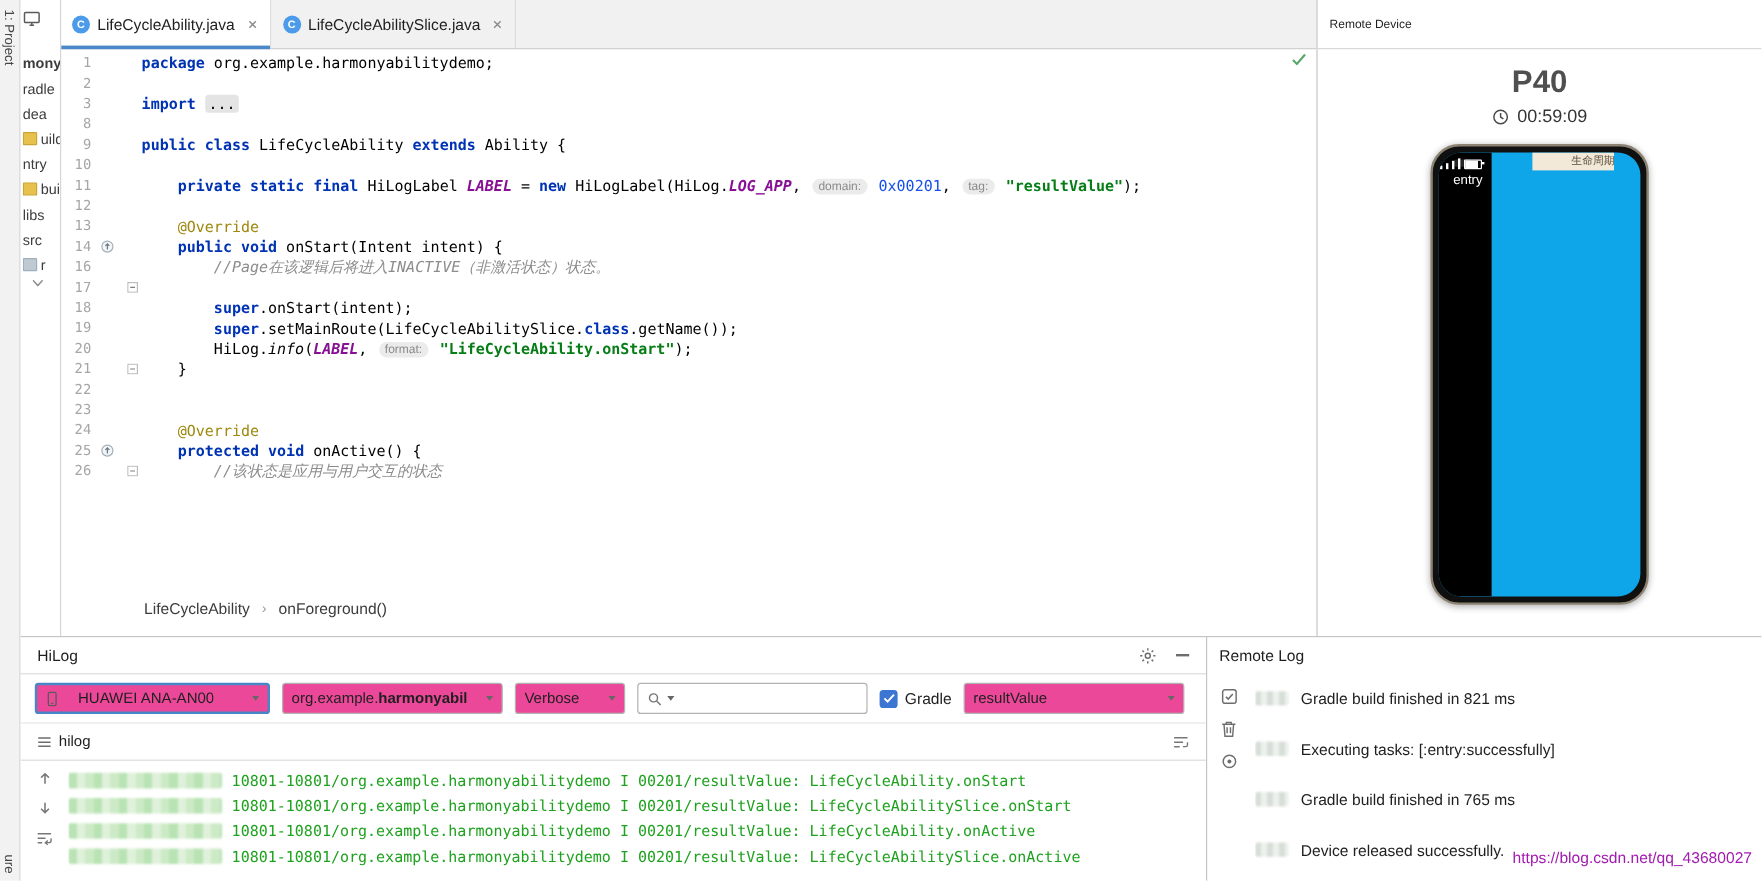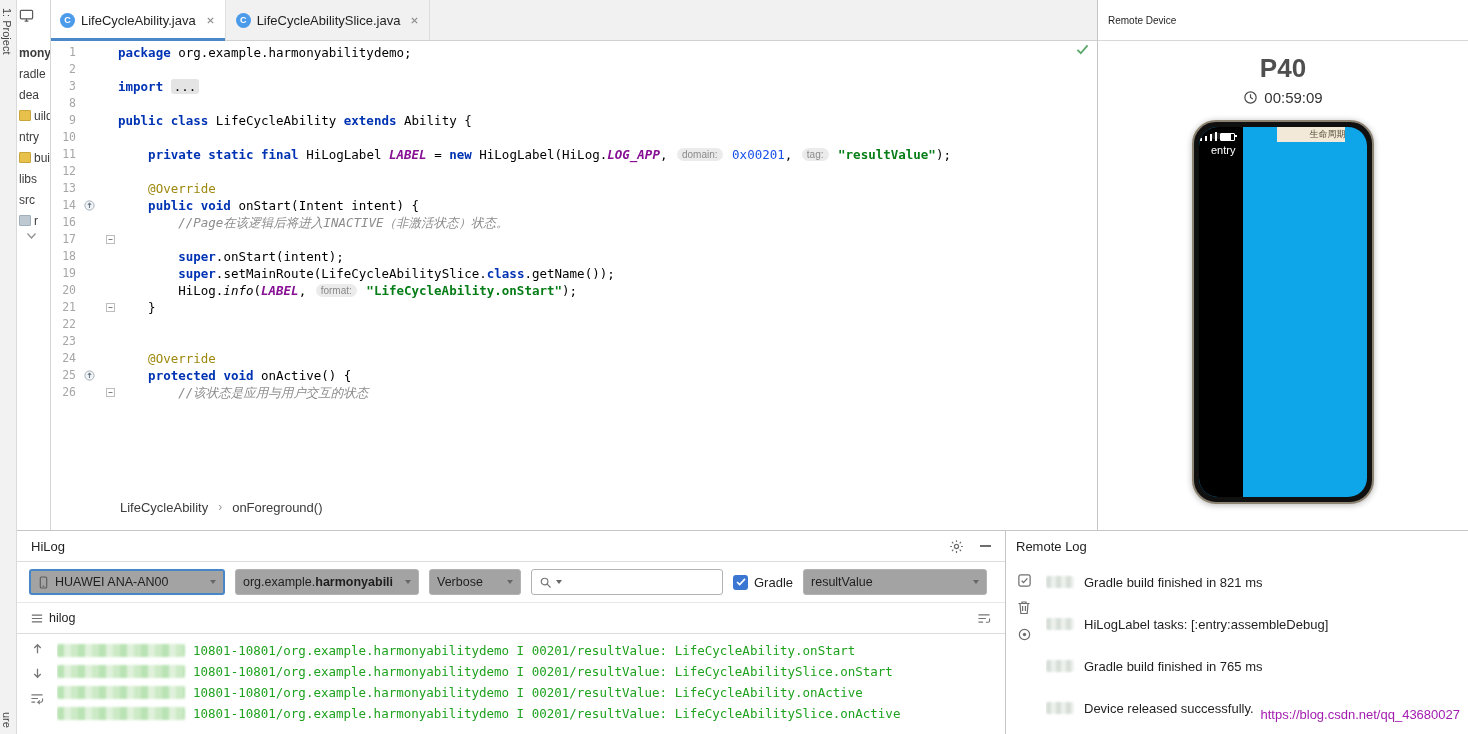--- a/index.html
+++ b/index.html
@@ -51,21 +51,21 @@
 
   .crumbs{position:absolute;left:0;right:0;bottom:8px;height:30px;display:flex;align-items:center;padding-left:70px;gap:10px;font-size:13px;color:#3C3C3C;background:#fff;}
   .crumbs .sep{color:#9A9A9A;font-size:12px;}
 
   
   .hilog{position:absolute;left:17px;top:530px;width:988px;height:204px;border-top:1px solid #C5C5C5;background:#fff;}
   .hl-head{height:30px;display:flex;align-items:center;padding:0 14px;border-bottom:1px solid #DCDCDC;font-size:13px;color:#1f1f1f;}
   .hl-head-icons{margin-left:auto;display:flex;align-items:center;gap:16px;}
   .minusbar{width:11px;height:2px;background:#6E6E6E;}
   .hl-toolbar{height:40px;display:flex;align-items:center;gap:10px;padding-left:12px;border-bottom:1px solid #E7E7E7;}
-  .combo{height:26px;border:1px solid #B2B2B2;border-radius:3px;background:#a3a3a3;display:flex;align-items:center;padding:0 7px;font-size:12.5px;color:#1f1f1f;gap:6px;box-sizing:border-box;cursor:default;}
+  .combo{height:26px;border:1px solid #B2B2B2;border-radius:3px;background:#ec4899;display:flex;align-items:center;padding:0 7px;font-size:12.5px;color:#1f1f1f;gap:16px;box-sizing:border-box;cursor:default;}
   .combo .val{white-space:nowrap;overflow:hidden;}
   .arr{margin-left:auto;width:0;height:0;border-left:3.5px solid transparent;border-right:3.5px solid transparent;border-top:4.5px solid #666;flex:0 0 auto;}
   .combo.device{border:2px solid #4787C8;width:196px;}
   .combo.pkg{width:184px;}
   .combo.lvl{width:92px;}
   .searchbox{width:192px;height:26px;border:1px solid #B2B2B2;border-radius:3px;display:flex;align-items:center;padding:0 7px;gap:4px;box-sizing:border-box;background:#fff;}
   .searchbox input{border:none;outline:none;flex:1;font-size:12.5px;min-width:0;font-family:"Liberation Sans",sans-serif;}
   .regex{display:flex;align-items:center;gap:6px;font-size:13px;color:#1f1f1f;}
   .checkbox{width:15px;height:15px;border-radius:3px;background:#3B76D2;display:flex;align-items:center;justify-content:center;flex:0 0 auto;}
   .combo.filter{width:184px;}
@@ -495,21 +495,21 @@
           </svg>
       </span>
     </div>
     <div class="ev-entries">
         <div class="evrow">
           <span class="blur-gray"></span>
           <span>Gradle build finished in 821 ms</span>
         </div>
         <div class="evrow">
           <span class="blur-gray"></span>
-          <span>HiLogLabel tasks: [:entry:assembleDebug]</span>
+          <span>Executing tasks: [:entry:successfully]</span>
         </div>
         <div class="evrow">
           <span class="blur-gray"></span>
           <span>Gradle build finished in 765 ms</span>
         </div>
         <div class="evrow">
           <span class="blur-gray"></span>
           <span>Device released successfully.</span>
         </div>
       </div>

